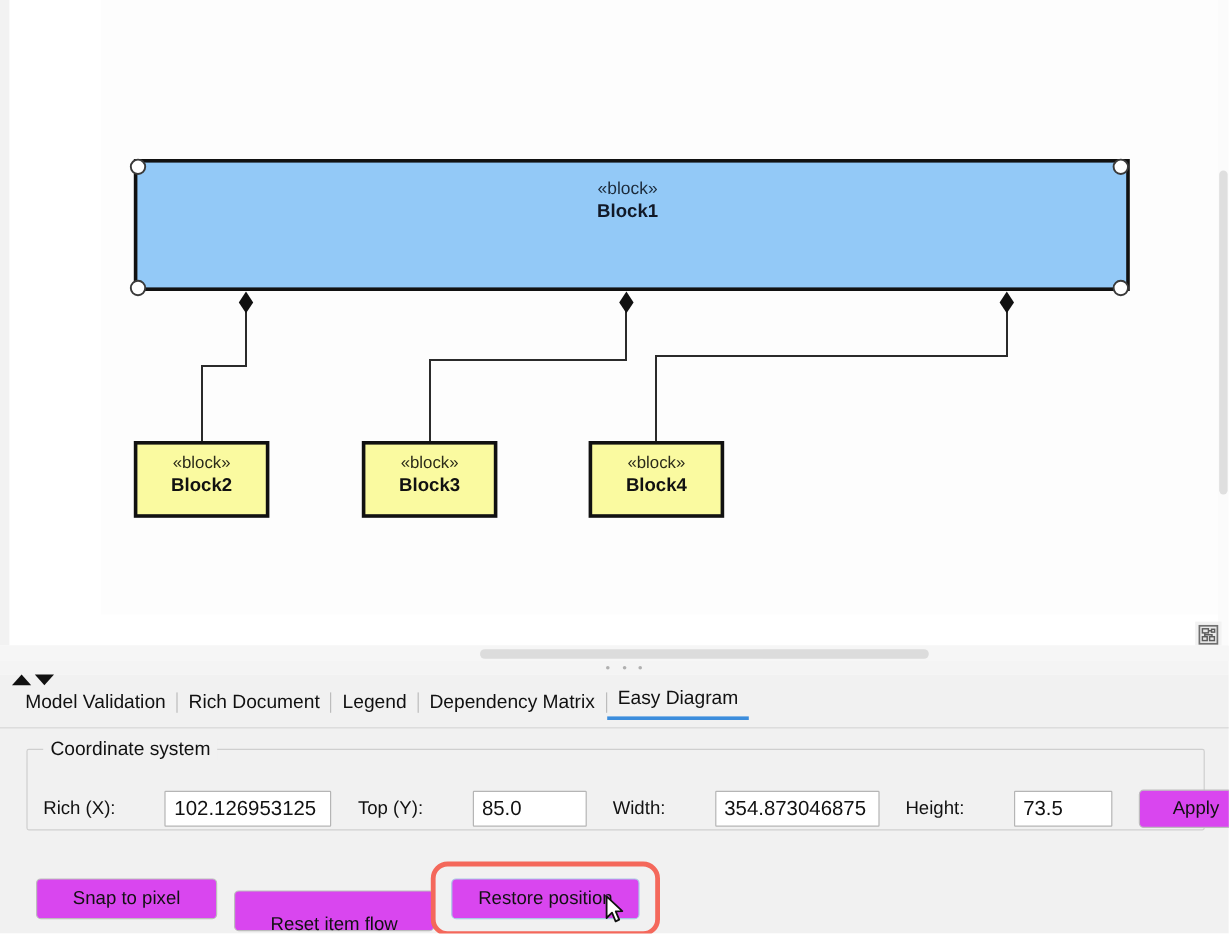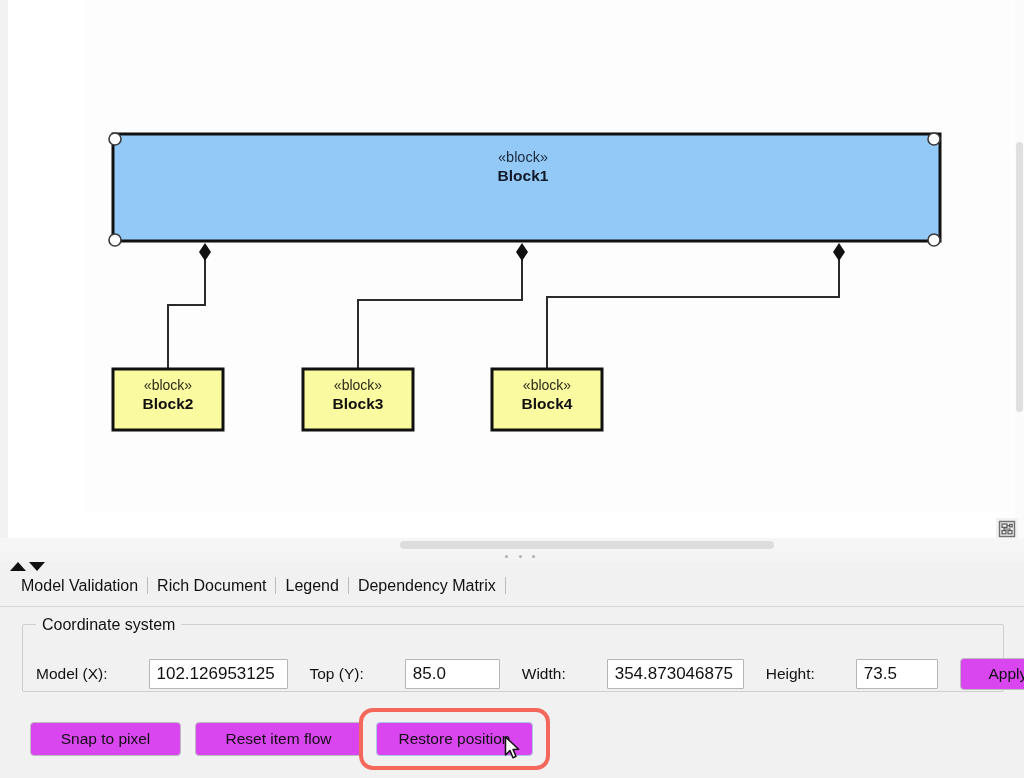--- a/index.html
+++ b/index.html
@@ -230,21 +230,21 @@
   .action-row {
     position: absolute;
     left: 30px; top: 160px;
     display: flex;
     align-items: center;
     gap: 14px;
   }
   .btn-wide { height: 34px; line-height: 32px; }
   .btn-snap      { width: 151px; padding: 0; }
   .btn-straight  { width: 160px; padding: 0; }
-  .btn-flow      { width: 167px; padding: 0; }
+  .btn-flow      { width: 167px; padding: 12px; margin-top: 20px; }
   .btn-restore   { width: 157px; padding: 0; border-color: #a9c8e6; }
 
   .restore-wrap { position: relative; }
   .annot-ring {
     position: absolute;
     left: -17px; top: -14px;
     width: 191px; height: 62px;
     border: 4px solid #f4685b;
     border-radius: 14px;
     box-sizing: border-box;
@@ -344,28 +344,29 @@
 
     <div class="tab-strip">
       <div class="tab">Model Validation</div>
       <div class="tab-sep"></div>
       <div class="tab">Rich Document</div>
       <div class="tab-sep"></div>
       <div class="tab">Legend</div>
       <div class="tab-sep"></div>
       <div class="tab">Dependency Matrix</div>
       <div class="tab-sep"></div>
+      <div class="tab active">Easy Diagram</div>
     </div>
     <div class="tab-underline"></div>
 
     <div class="group-box"></div>
     <div class="group-title">Coordinate system</div>
 
     <div class="field-row">
-      <span class="field-label">Model (X):</span>
+      <span class="field-label">Rich (X):</span>
       <input class="text-input in-left" type="text" value="102.126953125" style="">
 
       <span class="field-label">Top (Y):</span>
       <input class="text-input in-top" type="text" value="85.0" style="">
 
       <span class="field-label">Width:</span>
       <input class="text-input in-width" type="text" value="354.873046875" style="">
 
       <span class="field-label">Height:</span>
       <input class="text-input in-height" type="text" value="73.5" style="">

